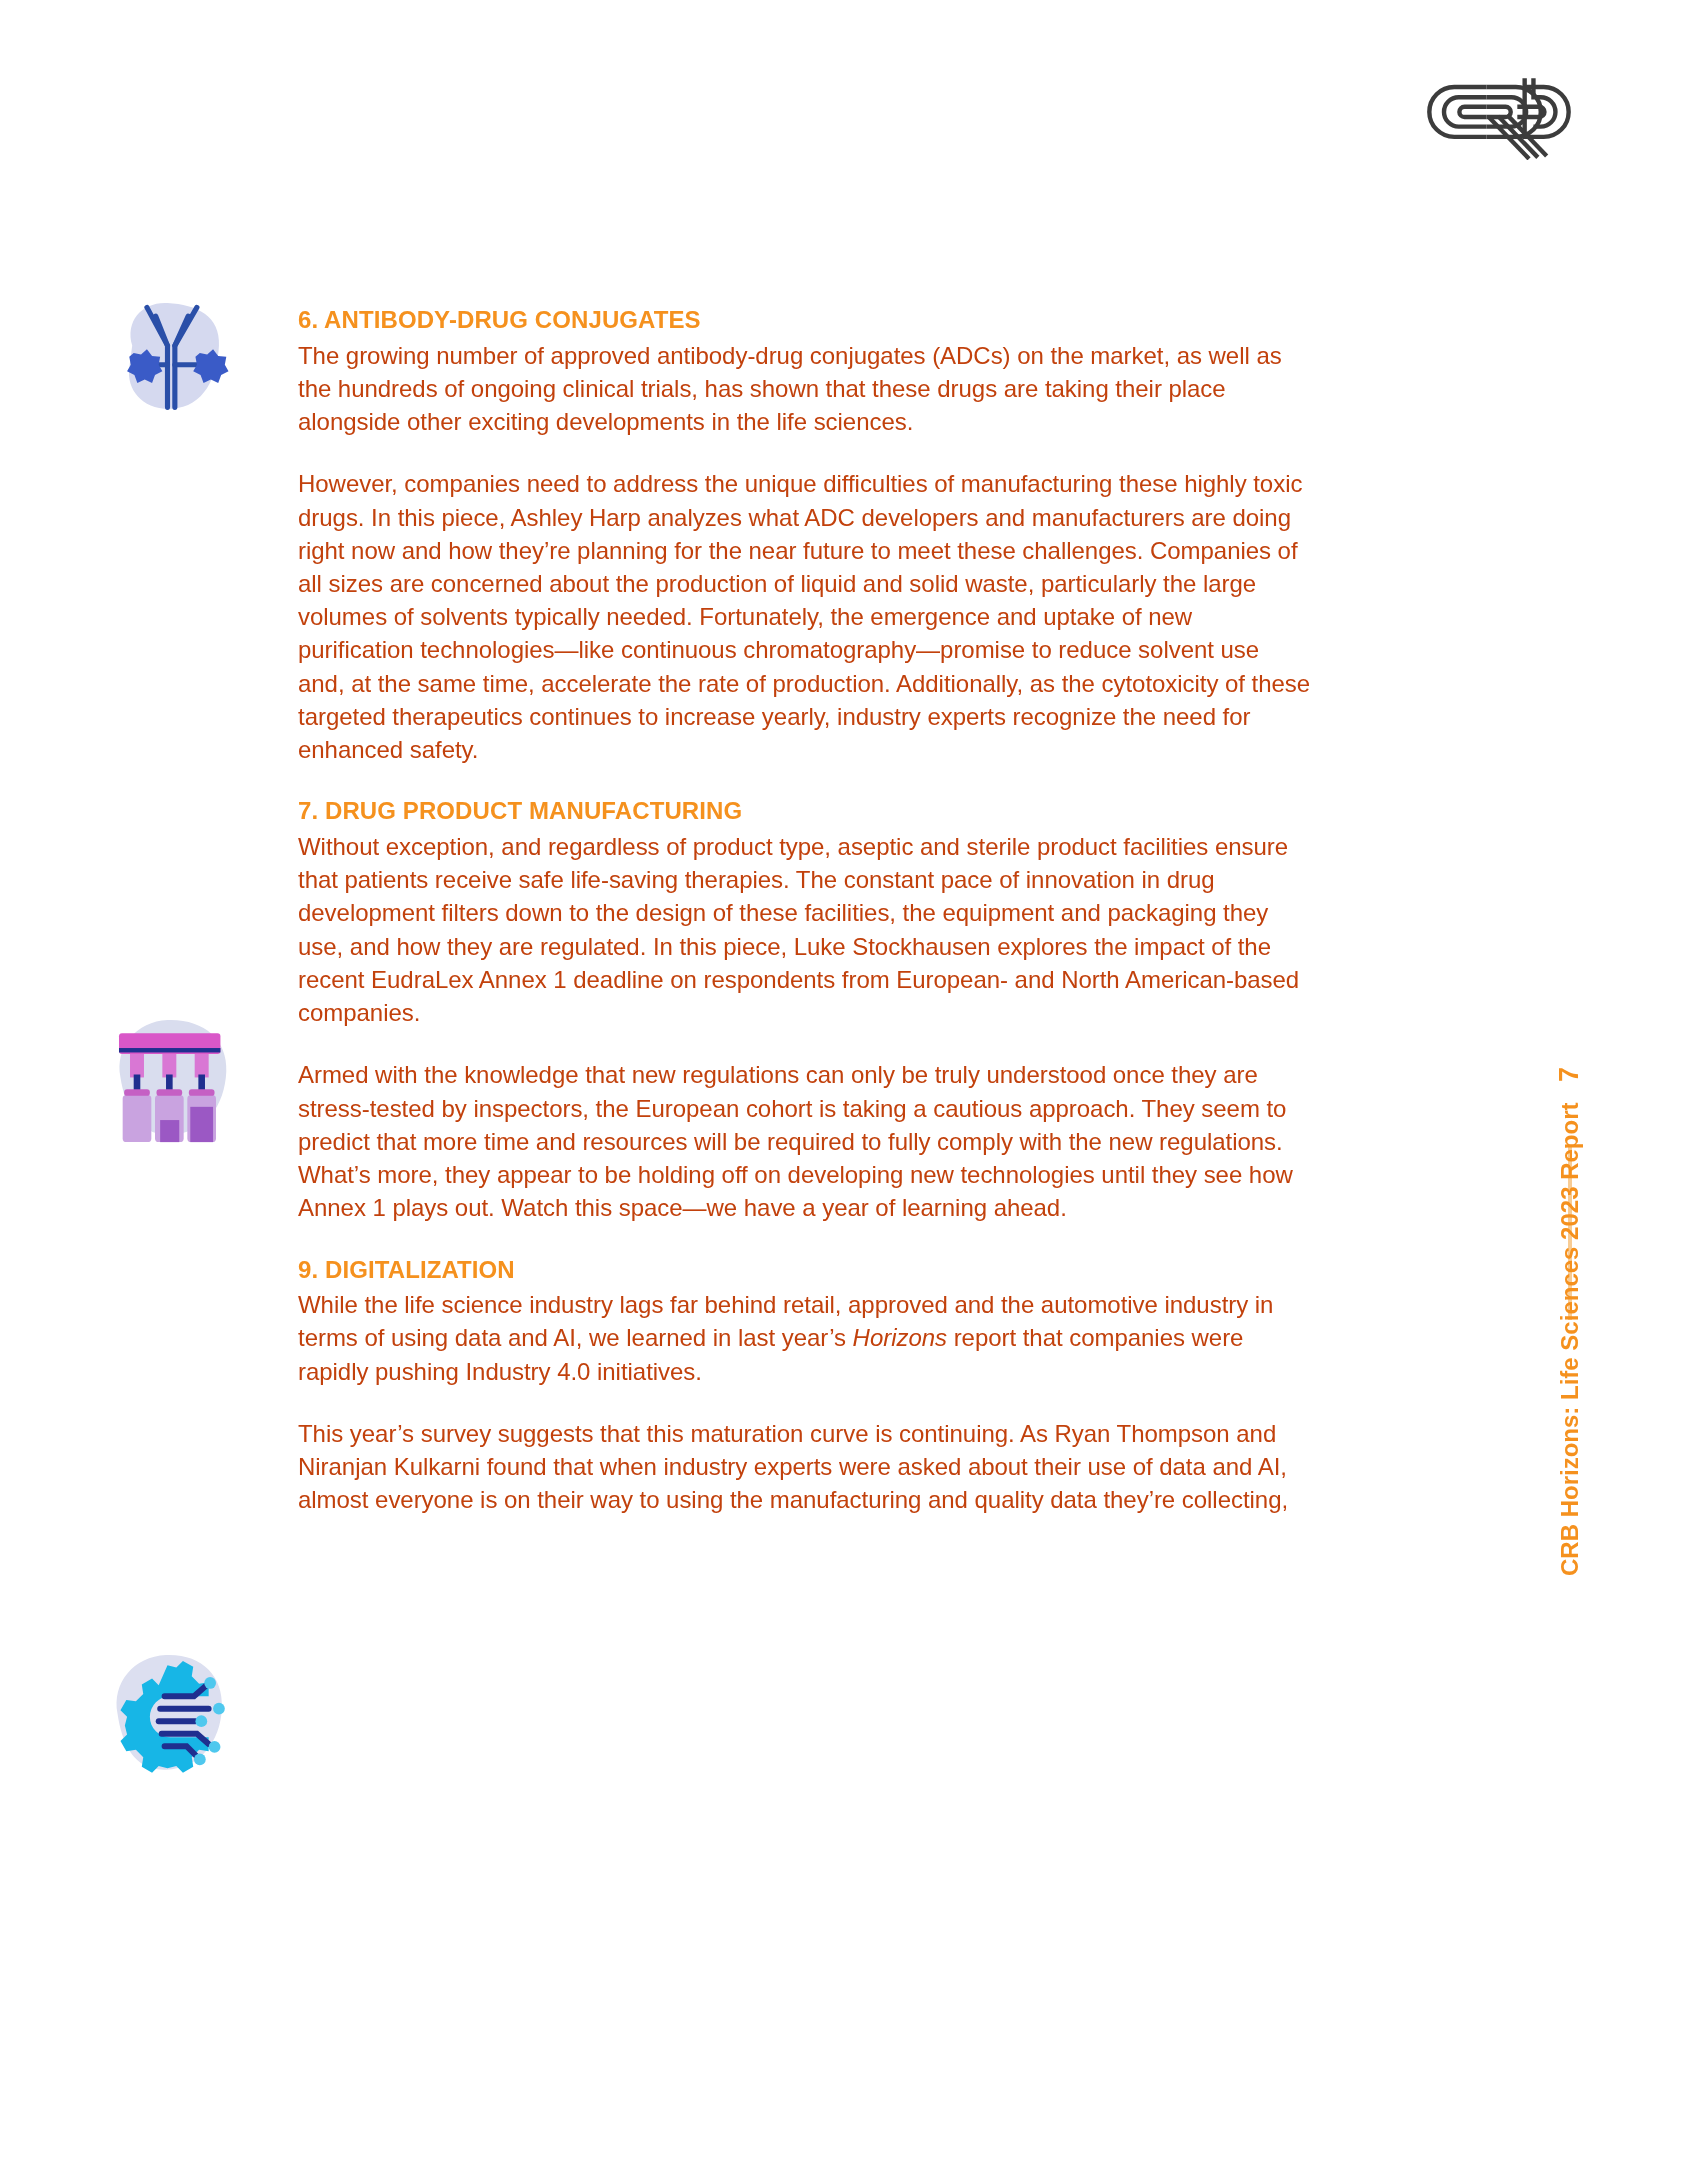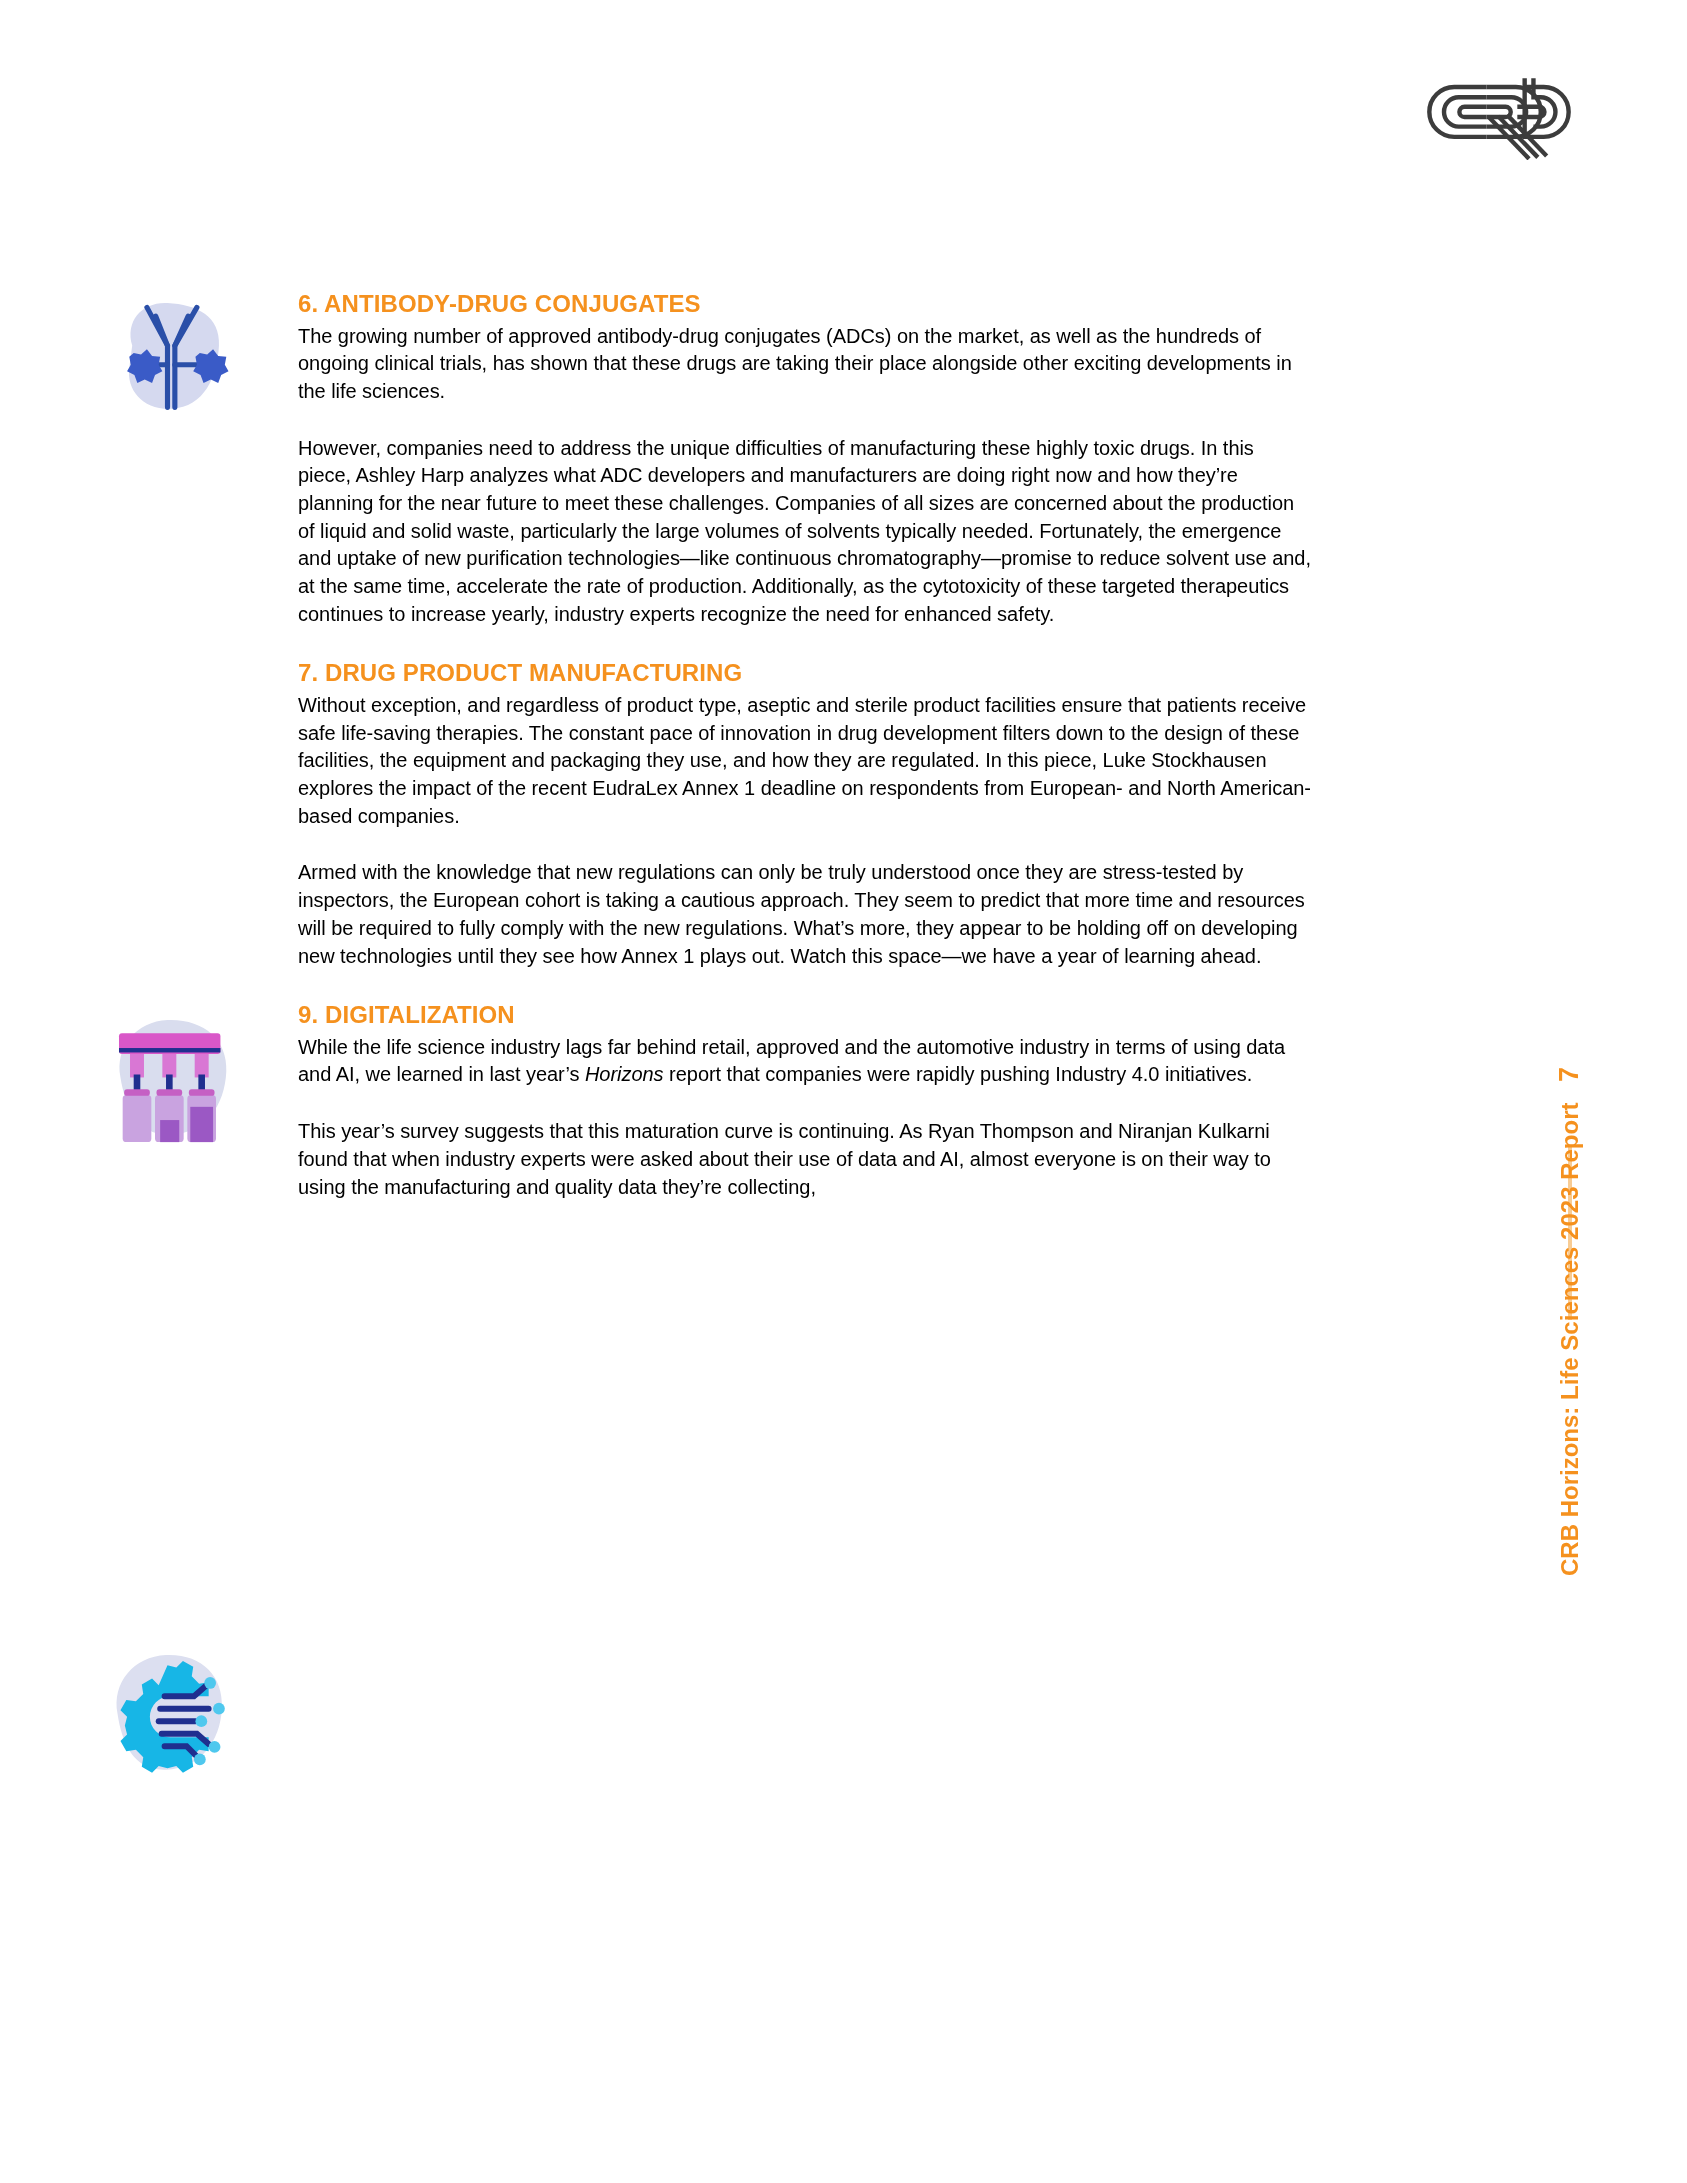--- a/index.html
+++ b/index.html
@@ -21,41 +21,41 @@
     top: 65px;
     left: 1400px;
     width: 176px;
     height: 96px;
   }
 
   
   .content {
     position: absolute;
     left: 298px;
-    top: 288px;
+    top: 304px;
     width: 1014px;
   }
 
   .section { position: relative; }
 
   h2.section-heading {
     margin: 0 0 2.9px 0;
     font-size: 24px;
     font-weight: bold;
     letter-spacing: 0.1px;
     color: #F5911E;
     font-family: "Liberation Sans", sans-serif;
     line-height: 1.32;
   }
 
   p.body-text {
     margin: 0 0 29px 0;
-    font-size: 20px;
+    font-size: 24px;
     line-height: 1.385;
-    color: #000000;
+    color: #c2410c;
     font-family: "Liberation Sans", sans-serif;
     font-weight: 400;
     letter-spacing: -0.04px;
   }
   p.body-text.last  { margin-bottom: 0; }
 
   .section + .section { margin-top: 16px; }
 
   i.em { font-style: italic; }
 

